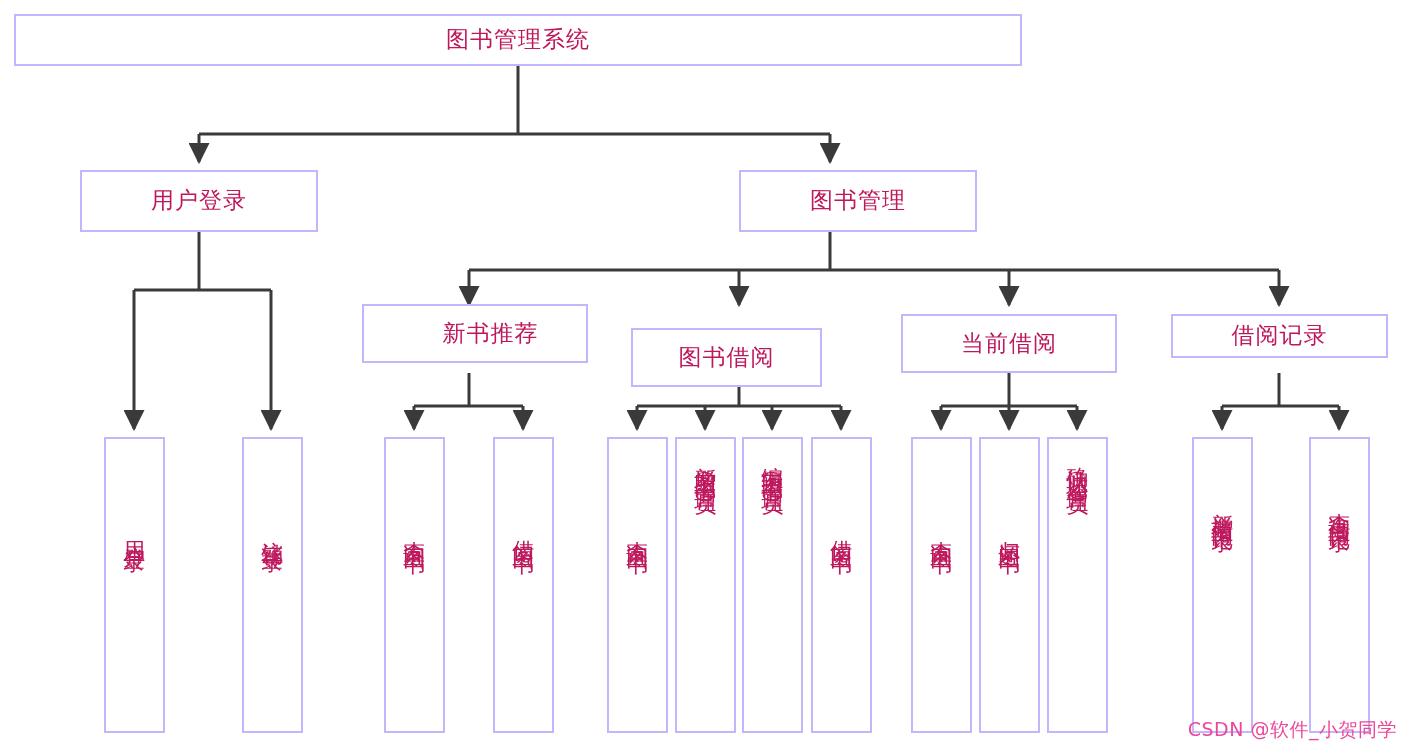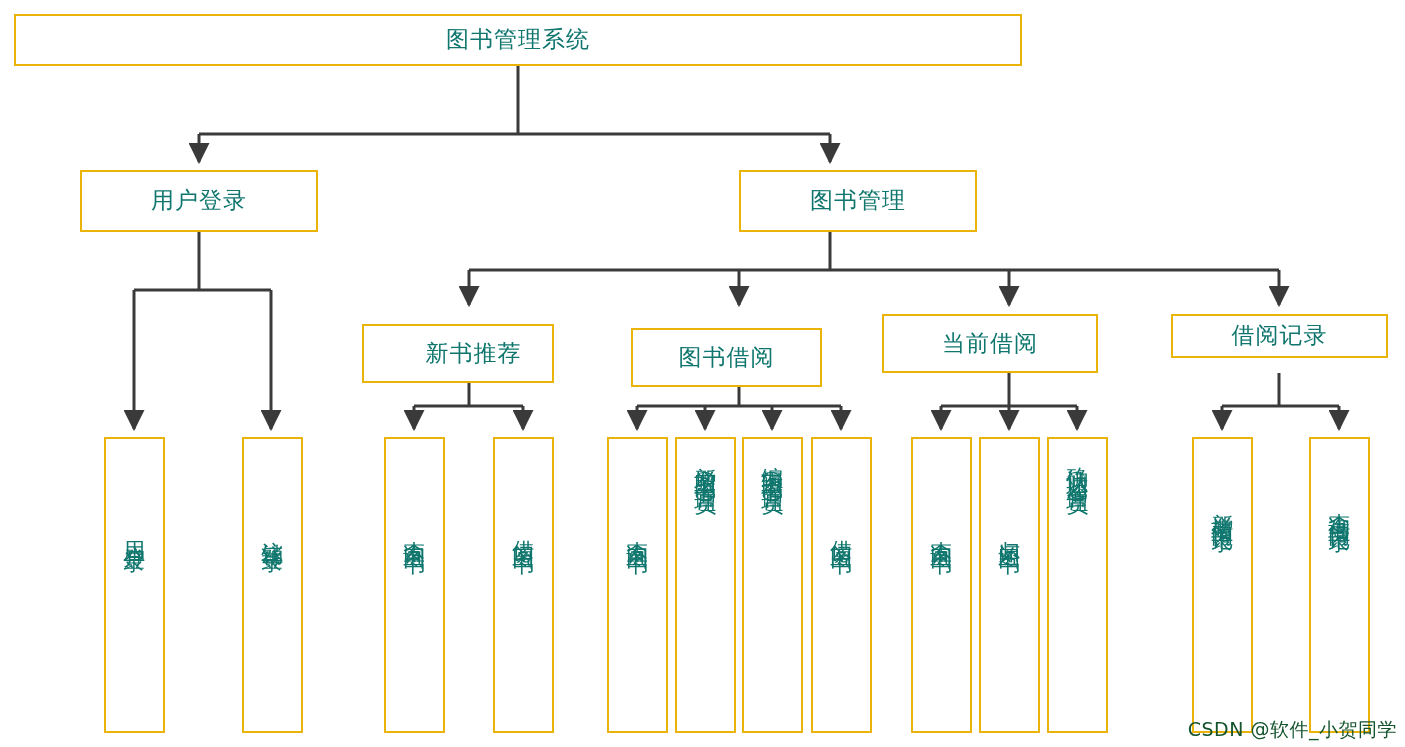--- a/index.html
+++ b/index.html
@@ -21,26 +21,26 @@
     position: absolute;
     left: 0;
     top: 0;
     width: 1405px;
     height: 747px;
     pointer-events: none;
   }
   .node {
     position: absolute;
     box-sizing: border-box;
-    border: 2px solid #eab308;
+    border: 2px solid #c4b5fd;
     background: #ffffff;
     display: flex;
     align-items: center;
     justify-content: center;
-    color: #0f766e;
+    color: #be185d;
     z-index: 2;
   }
   .node-h {
     font-size: 23px;
     letter-spacing: 1px;
     line-height: 1.1;
   }
   .node-v {
     align-items: flex-start;
     justify-content: center;
@@ -62,21 +62,21 @@
     margin-top: 56px;
   }
   .vtext.pad-top-sm {
     margin-top: 10px;
   }
   .watermark {
     position: absolute;
     right: 8px;
     bottom: 4px;
     font-size: 19px;
-    color: #14532d;
+    color: #ec4899;
     z-index: 5;
     white-space: nowrap;
     letter-spacing: 0.5px;
     text-align: center;
   }
 </style>
 </head>
 <body>
 
 <div id="canvas">
@@ -137,27 +137,27 @@
     <span>图书管理系统</span>
   </div>
 
   <div class="node node-h" style="left:80px; top:170px; width:238px; height:62px;">
     <span>用户登录</span>
   </div>
   <div class="node node-h" style="left:711px; top:170px; width:238px; height:62px;margin-left:28px;">
     <span>图书管理</span>
   </div>
 
-  <div class="node node-h" style="left:362px; top:324px; width:192px; height:59px;padding-left:31px;">
+  <div class="node node-h" style="left:362px; top:304px; width:226px; height:59px;padding-left:31px;">
     <span>新书推荐</span>
   </div>
   <div class="node node-h" style="left:631px; top:328px; width:191px; height:59px;">
     <span>图书借阅</span>
   </div>
-  <div class="node node-h" style="left:882px; top:314px; width:216px; height:59px;">
+  <div class="node node-h" style="left:901px; top:314px; width:216px; height:59px;">
     <span>当前借阅</span>
   </div>
   <div class="node node-h" style="left:1171px; top:314px; width:217px; height:44px;">
     <span>借阅记录</span>
   </div>
 
   <div class="node node-v" style="left:104px; top:437px; width:61px; height:296px;">
     <span class="vtext pad-top">用户登录</span>
   </div>
   <div class="node node-v" style="left:242px; top:437px; width:61px; height:296px;">

